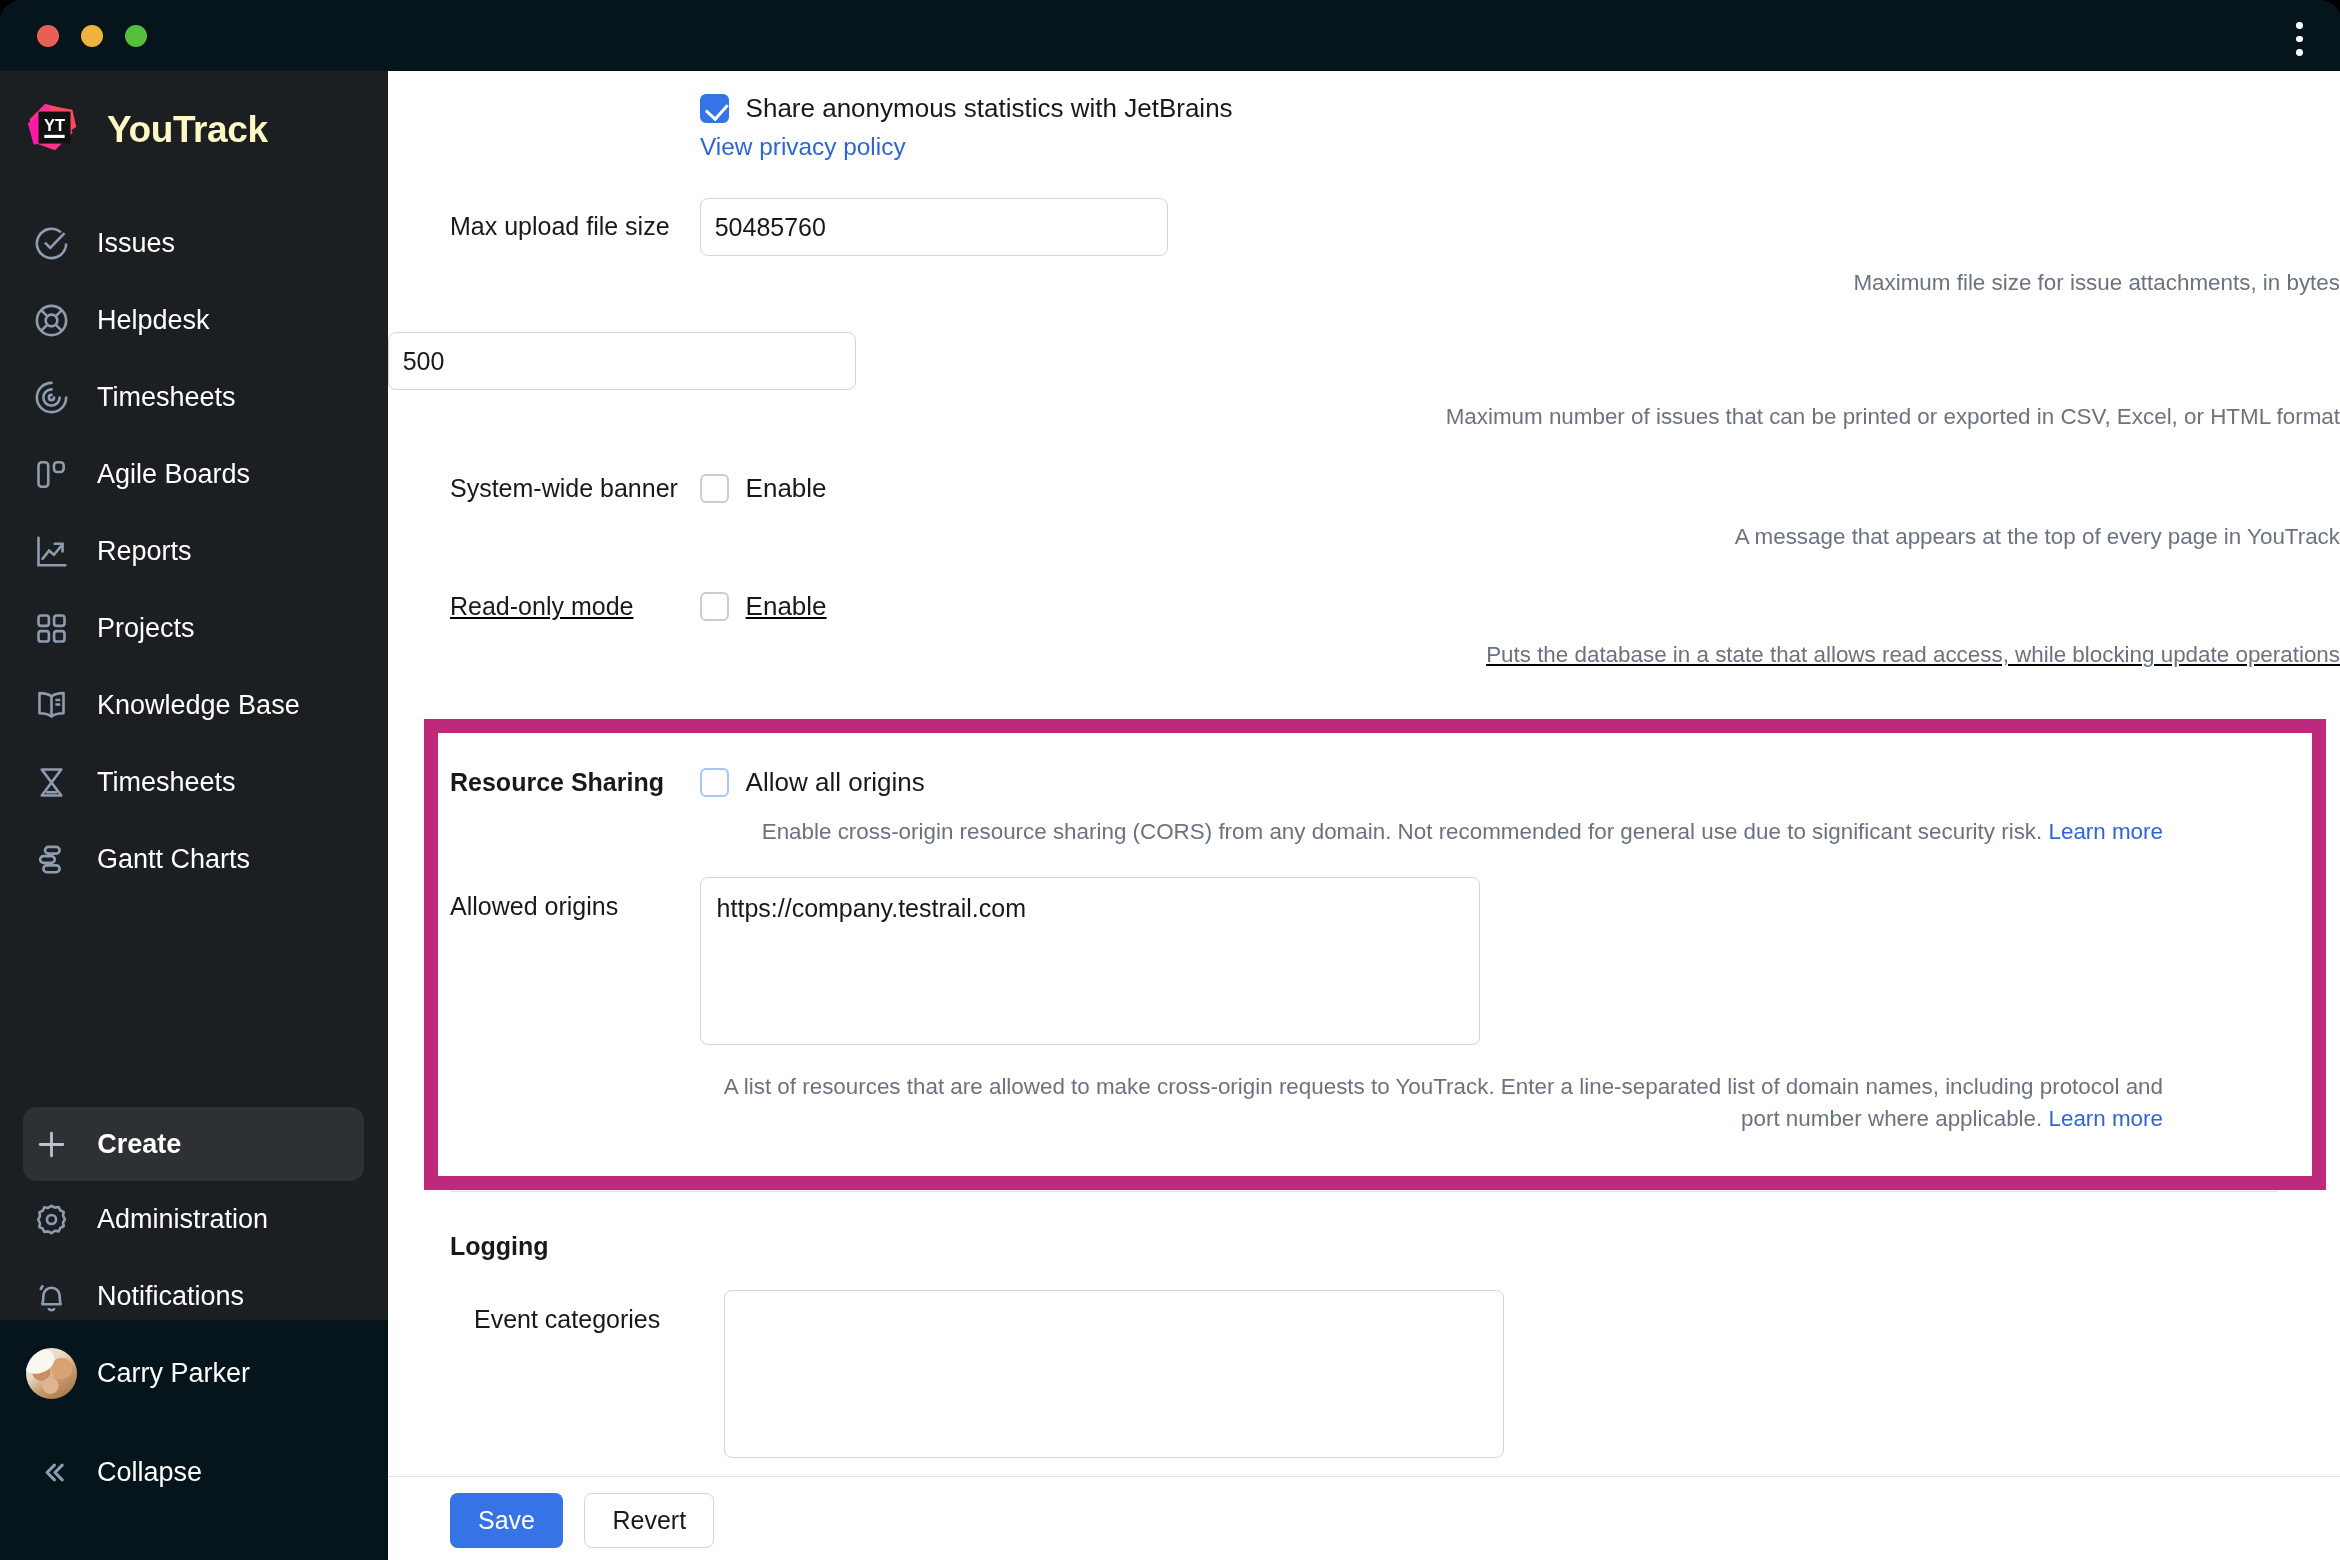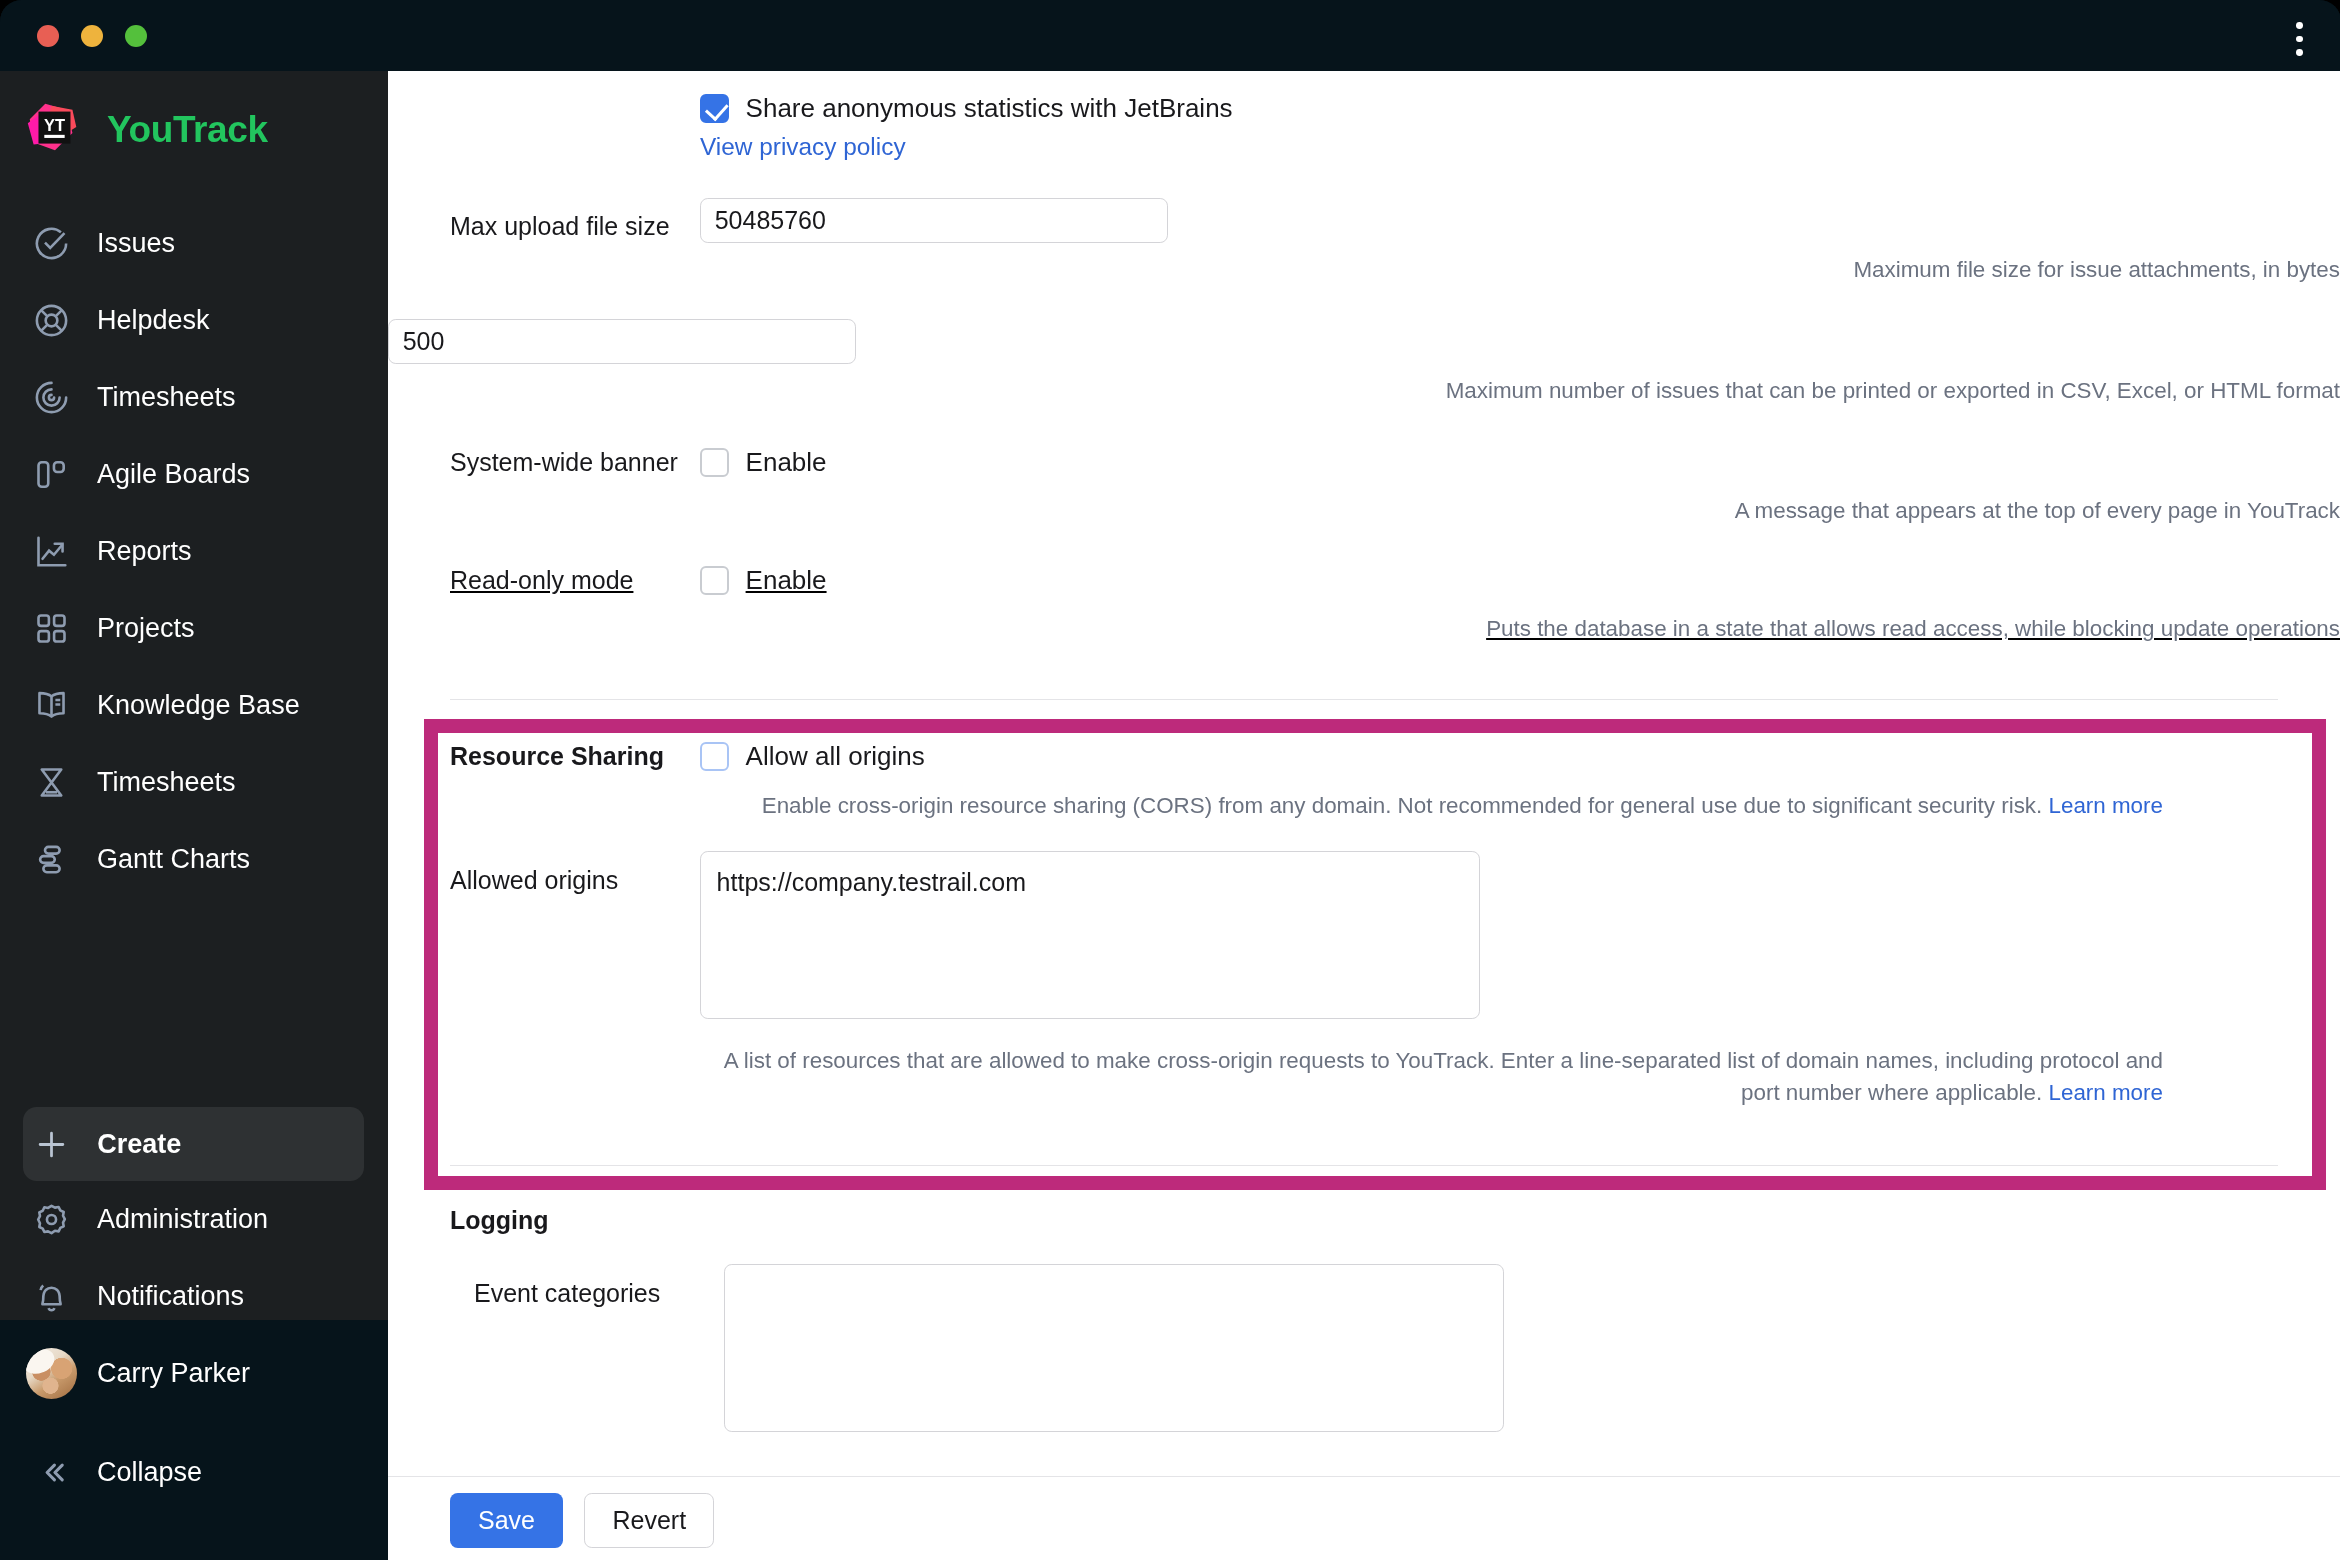--- a/index.html
+++ b/index.html
@@ -37,21 +37,21 @@
 
   
   .sidebar {
     position: absolute; left: 0; top: 71px;
     width: 388px; height: 1249px;
     background: #1c1f21;
     color: #ffffff;
   }
   .brand { position: absolute; left: 21.5px; top: 27px; display: flex; align-items: center; gap: 21.5px; }
   .brand-logo { position: relative; width: 64px; height: 64px; }
-  .brand-name { font-size: 37px; font-weight: 600; letter-spacing: -0.4px; color: #22c55e; }
+  .brand-name { font-size: 37px; font-weight: 600; letter-spacing: -0.4px; color: #fef9c3; }
 
   .nav { position: absolute; left: 0; top: 134px; width: 388px; }
   .nav-item {
     display: flex; align-items: center; gap: 25px;
     height: 77px; padding-left: 31px;
     color: #ffffff; font-size: 27px;
   }
   .nav-item .ico {
     width: 41px; height: 41px;
     display: flex; align-items: center; justify-content: center;
@@ -104,21 +104,21 @@
     font-size: 25px; color: #19191c;
     line-height: 1.2;
   }
   .lbl.bold { font-weight: 700; }
   .field { flex: 1; }
 
   .hint { font-size: 22.4px; color: #6b7280; line-height: 1.45; text-align: right; }
   a.link { color: #2f65d4; text-decoration: none; }
 
   input.txt, .ta {
-    width: 468px; height: 45px;
+    width: 468px; height: 58px;
     border: 1.5px solid #d4d4d8; border-radius: 7.8px;
     background: #ffffff;
     font-family: "Liberation Sans", sans-serif;
     font-size: 25px; color: #19191c;
     padding: 0 13.7px;
     outline: none;
   }
   .ta {
     width: 780px; height: 168px;
     padding: 13.7px 15.6px; resize: none;

